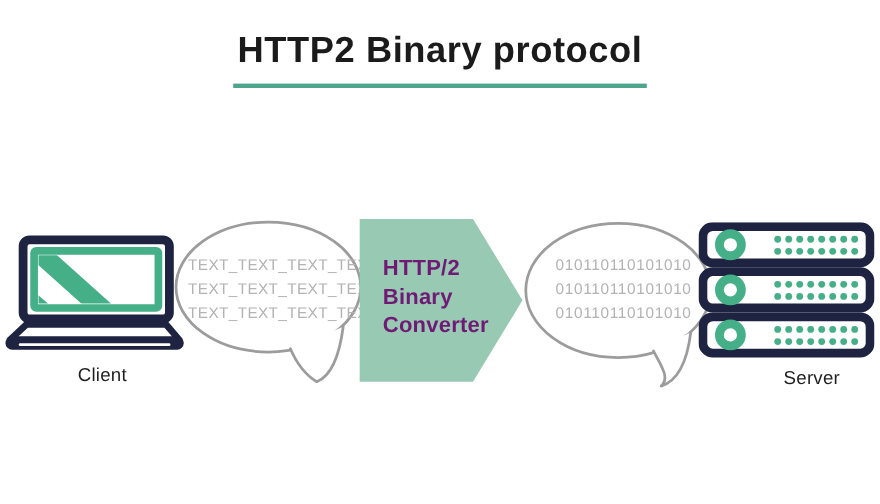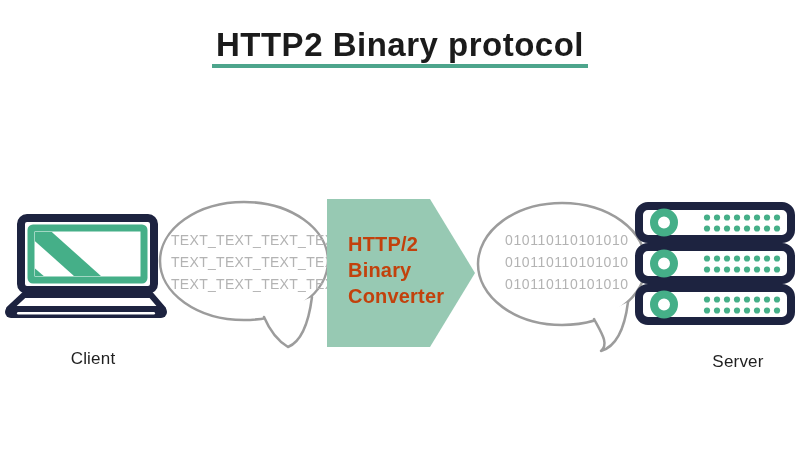--- a/index.html
+++ b/index.html
@@ -23,49 +23,48 @@
     text-align: center;
   }
   .title {
     display: inline-block;
     margin: 0;
     font-size: 33px;
     font-weight: 600;
     letter-spacing: 0.5px;
     color: #1b1b1b;
     border-bottom: 4px solid #4da58c;
-    padding: 0 4px 0 4px;
+    padding: 0 4px 12px 4px;
   }
   .abs { position: absolute; }
   .bubble-text {
     position: absolute;
     color: #b3b3b3;
     font-size: 14px;
     line-height: 22px;
     letter-spacing: 0.3px;
     white-space: nowrap;
   }
   .converter-text {
     position: absolute;
     left: 348px;
     top: 231px;
-    color: #c2410c;
+    color: #701a75;
     font-size: 20px;
     font-weight: 600;
     line-height: 26px;
     letter-spacing: 0.2px;
   }
   .node-label {
     position: absolute;
     color: #1f1f1f;
     font-size: 17px;
     font-weight: 500;
     text-align: center;
     letter-spacing: 0.2px;
-    margin-top: 18px;
   }
   .client-label { left: 35px;  top: 331px; width: 116px; }
   .server-label { left: 680px; top: 334px; width: 116px; }
 </style>
 </head>
 <body>
 
 <div class="canvas">
 
   <div class="title-wrap">

